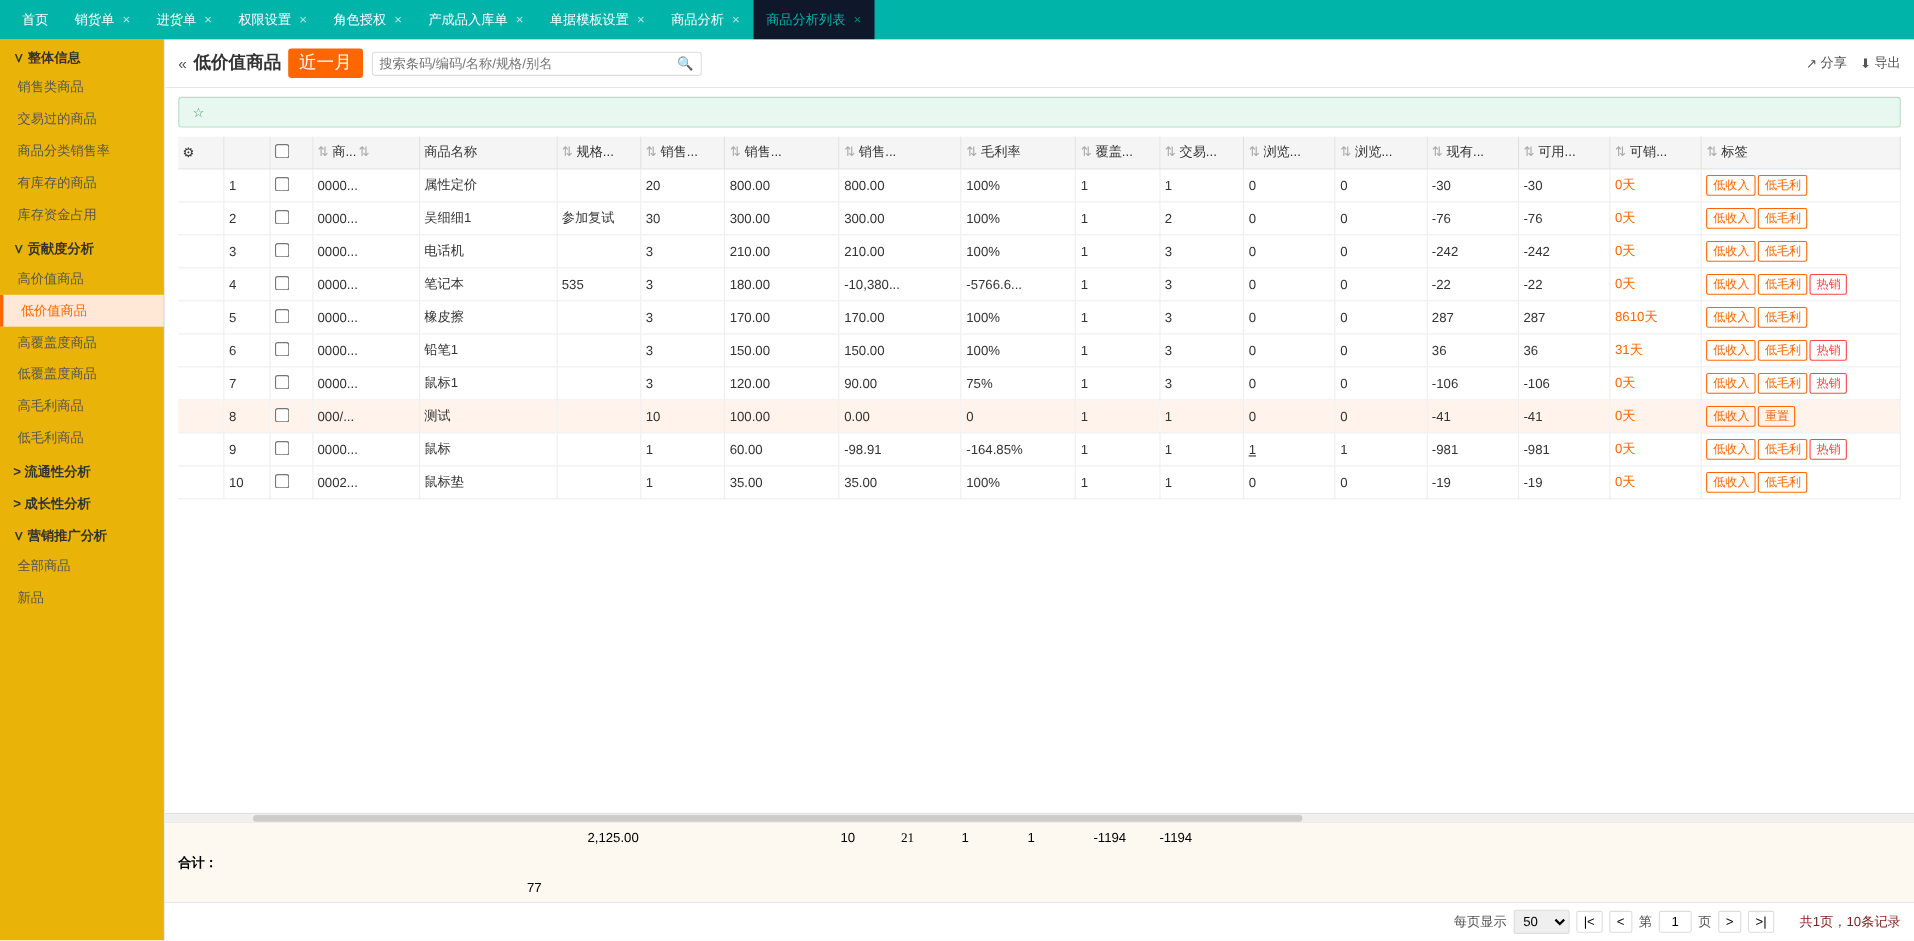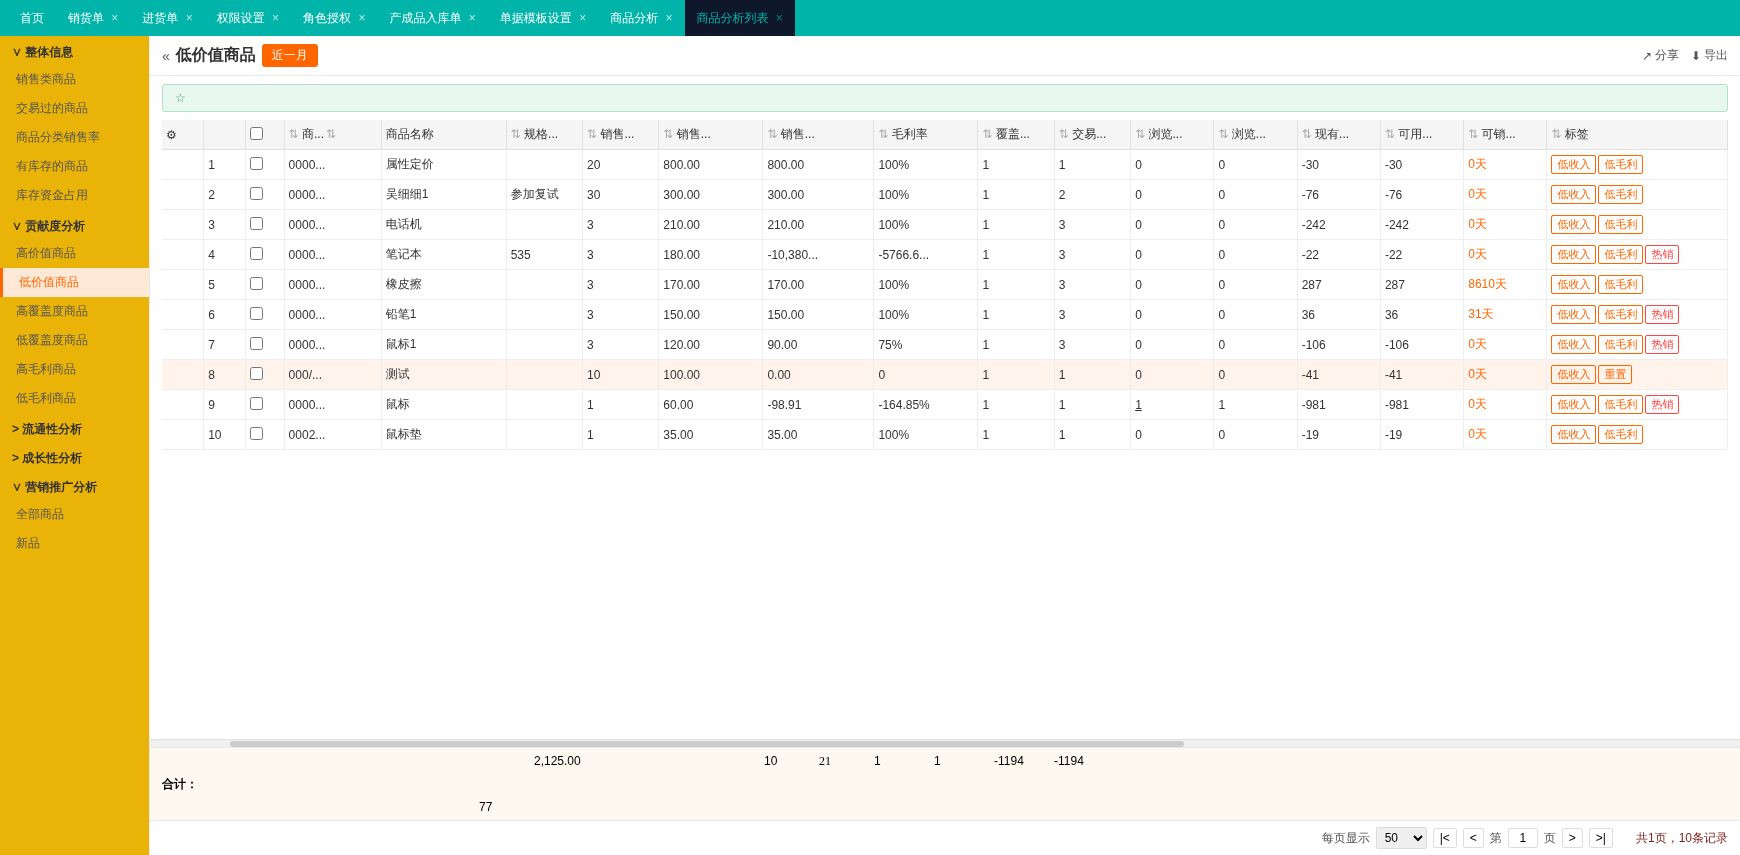--- a/index.html
+++ b/index.html
@@ -19,21 +19,21 @@
     .sidebar-group-header { color: #333; padding: 8px 12px 4px; font-weight: bold; cursor: pointer; display: flex; align-items: center; gap: 4px; }
     .sidebar-item { padding: 6px 16px; color: #555; cursor: pointer; }
     .sidebar-item.active { background: #ffe8d6; color: #ff6600; border-left: 3px solid #ff6600; }
 
     
     .main { flex: 1; display: flex; flex-direction: column; overflow: hidden; background: #fff; }
 
     
     .content-header { display: flex; align-items: center; padding: 8px 12px; border-bottom: 1px solid #e8e8e8; gap: 8px; }
     .page-title { font-size: 16px; font-weight: bold; color: #333; }
-    .filter-btn { background: #ff6600; color: #fff; border: none; padding: 3px 10px; border-radius: 3px; cursor: pointer; font-size: 12px; }
+    .filter-btn { background: #ff6600; color: #fff; border: none; padding: 3px 10px; border-radius: 3px; cursor: pointer; font-size: 16px; }
     .search-box { display: flex; align-items: center; border: 1px solid #ddd; border-radius: 3px; padding: 3px 6px; gap: 4px; flex: 1; max-width: 300px; }
     .search-box input { border: none; outline: none; flex: 1; font-size: 12px; color: #999; }
     .header-actions { margin-left: auto; display: flex; gap: 12px; color: #555; cursor: pointer; }
     .header-actions span { display: flex; align-items: center; gap: 3px; }
 
     
     .notice-bar { background: #e8f8f0; border: 1px solid #b2e0c8; margin: 8px 12px; padding: 6px 12px; color: #4a9a6a; border-radius: 3px; display: flex; align-items: center; gap: 6px; }
 
     
     .table-wrap { flex: 1; overflow: auto; padding: 0 12px; }
@@ -107,20 +107,24 @@
     <div class="sidebar-item">新品</div>
   </div>
 
   <div class="main">
 
     <div class="content-header">
       <div style="display:flex;align-items:center;gap:6px;">
         <span style="font-size:14px;color:#555;cursor:pointer;">«</span>
         <span class="page-title">低价值商品</span>
         <button class="filter-btn">近一月</button>
+      </div>
+      <div class="search-box">
+        <input type="text" placeholder="搜索条码/编码/名称/规格/别名" style="">
+        <span style="color:#ff6600;">🔍</span>
       </div>
       <div class="header-actions">
         <span>
           <span>↗</span>
           <span>分享</span>
         </span>
         <span>
           <span>⬇</span>
           <span>导出</span>
         </span>

